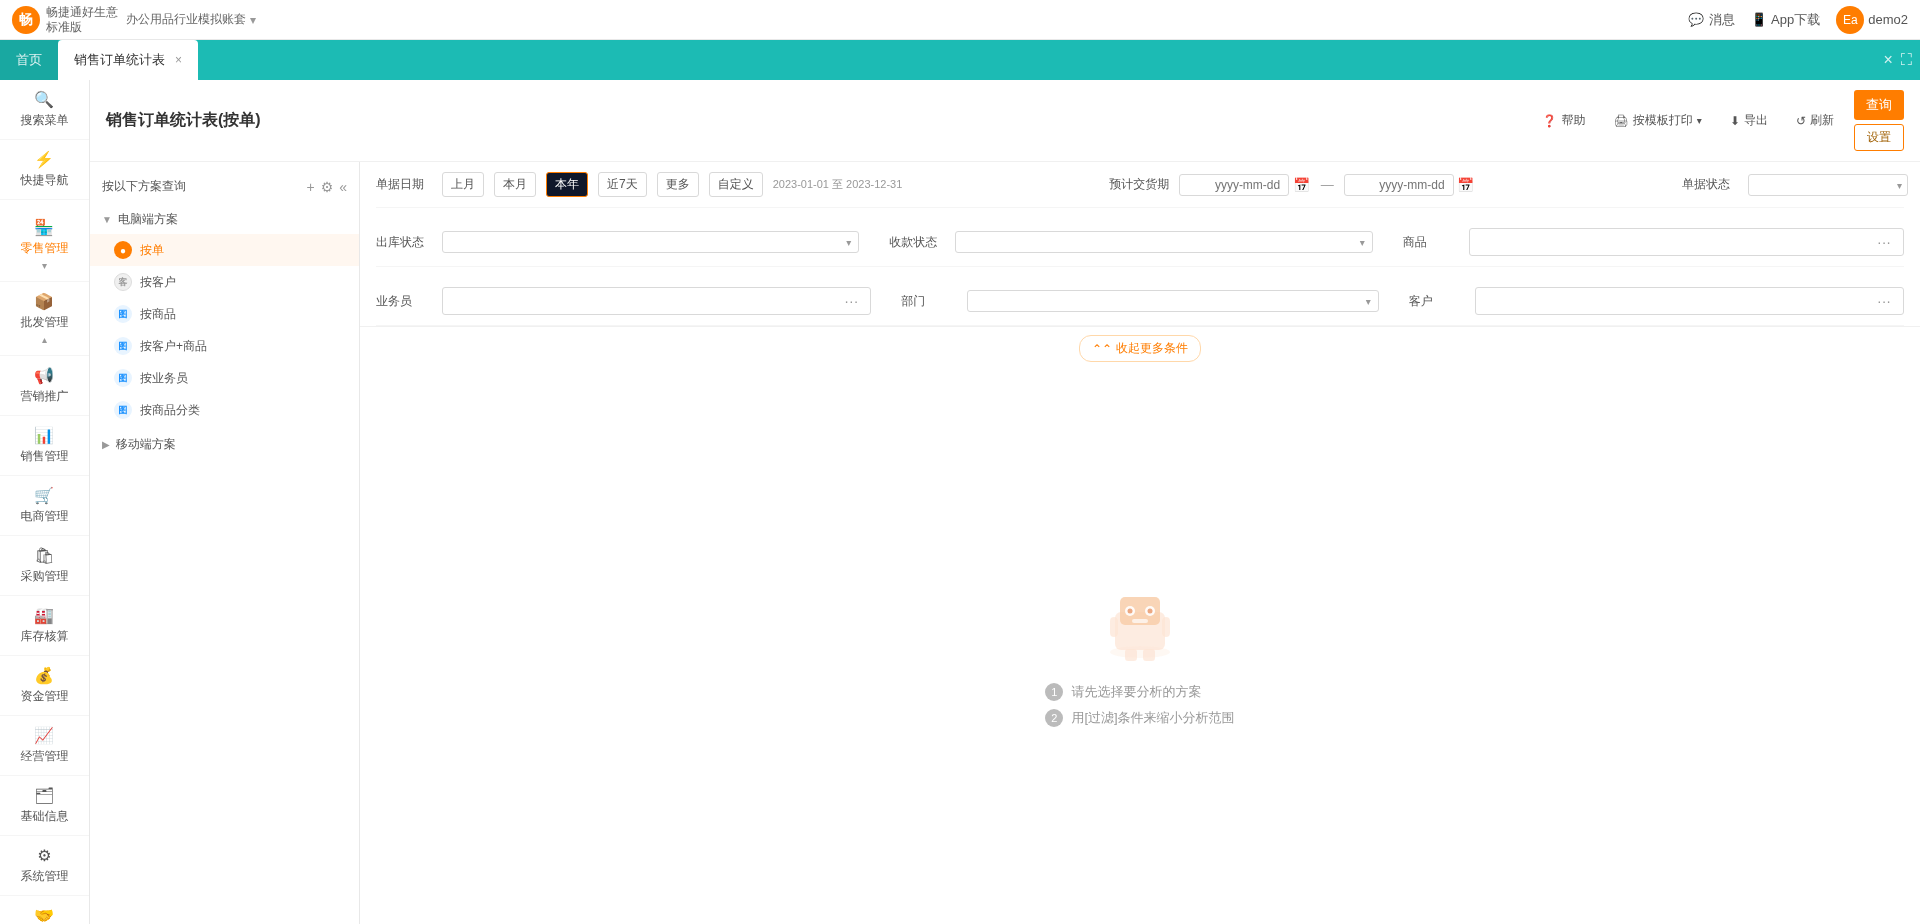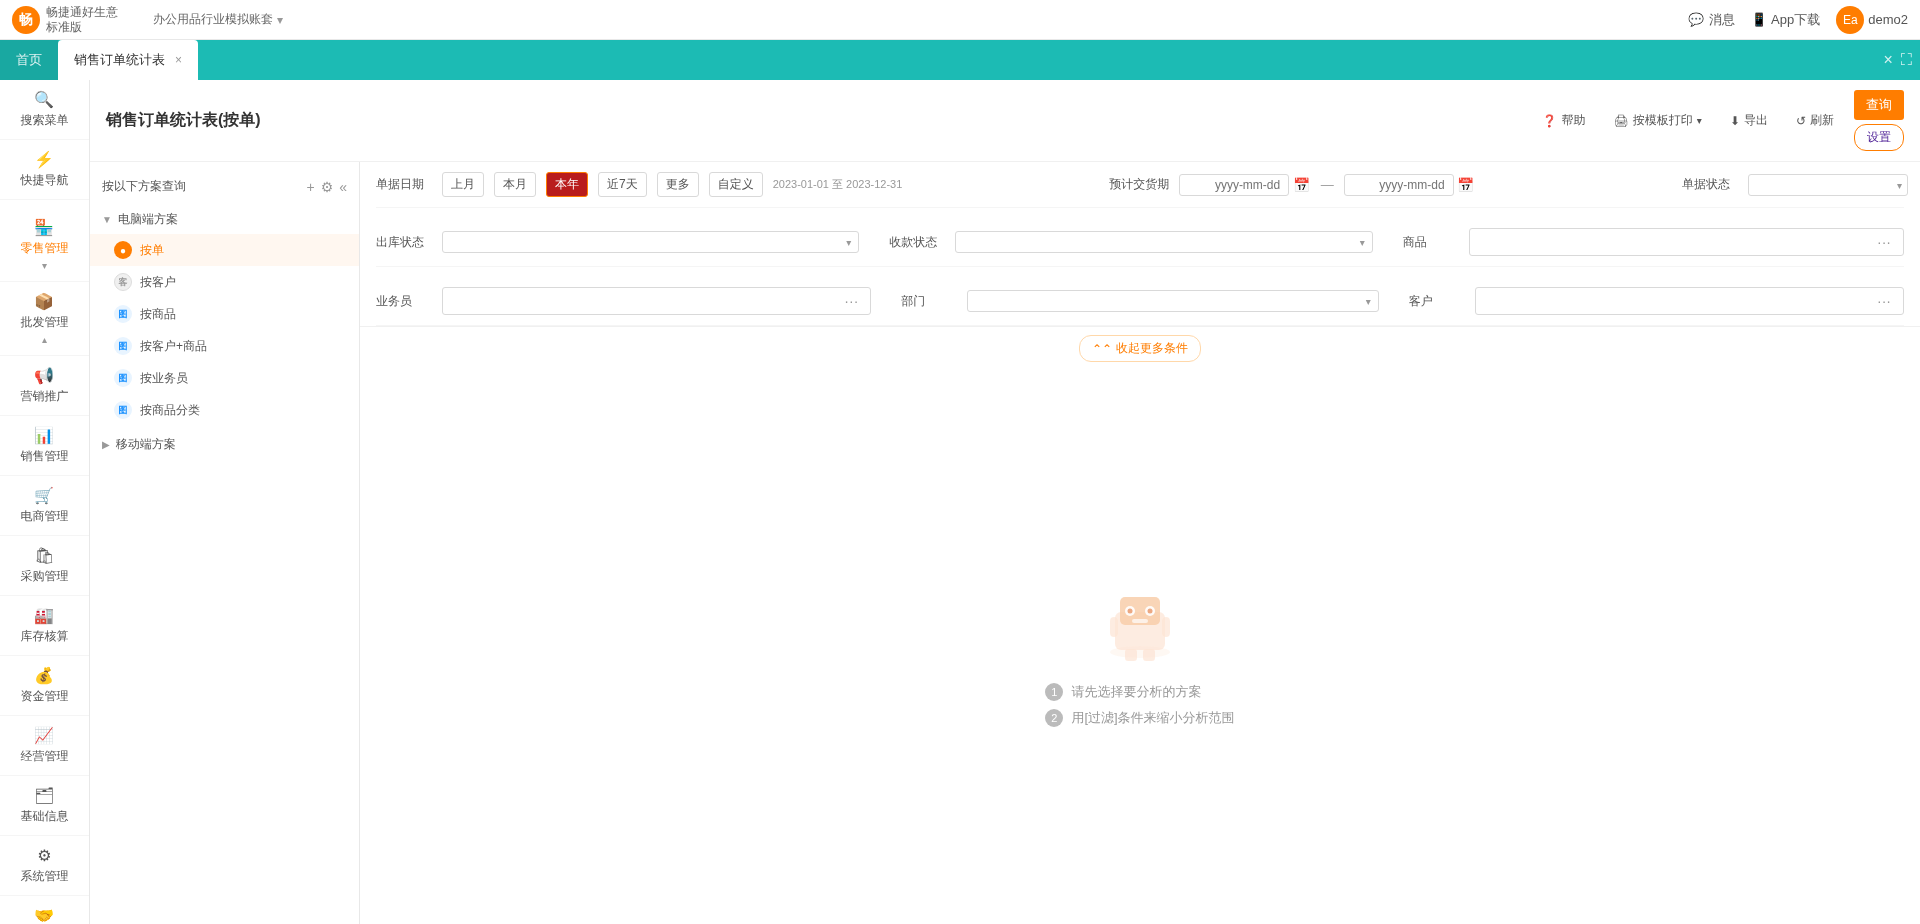--- a/index.html
+++ b/index.html
@@ -13,21 +13,21 @@
       display: flex;
       align-items: center;
       padding: 0 12px;
       justify-content: space-between;
       flex-shrink: 0;
     }
     .top-bar-left { display: flex; align-items: center; gap: 8px; }
     .logo-area { display: flex; align-items: center; gap: 6px; }
     .logo-icon { width: 28px; height: 28px; background: #ff7d00; border-radius: 50%; display: flex; align-items: center; justify-content: center; color: white; font-size: 14px; font-weight: bold; }
     .logo-text { font-size: 12px; color: #666; line-height: 1.2; }
-    .breadcrumb-area { display: flex; align-items: center; gap: 4px; font-size: 12px; color: #666; margin-left: 27px; }
+    .breadcrumb-area { display: flex; align-items: center; gap: 4px; font-size: 12px; color: #666; }
     .top-bar-right { display: flex; align-items: center; gap: 16px; font-size: 13px; color: #555; }
     .top-bar-action { display: flex; align-items: center; gap: 4px; cursor: pointer; }
     .avatar { width: 28px; height: 28px; border-radius: 50%; background: #ff7d00; display: flex; align-items: center; justify-content: center; color: white; font-size: 12px; }
 
     
     .tab-bar {
       height: 40px;
       background: #1cbbb4;
       display: flex;
       align-items: center;
@@ -137,21 +137,21 @@
     .filter-label { font-size: 12px; color: #555; white-space: nowrap; min-width: 56px; }
     .date-btn {
       padding: 3px 8px;
       border: 1px solid #d9d9d9;
       border-radius: 3px;
       background: #fff;
       font-size: 12px;
       cursor: pointer;
       color: #555;
     }
-    .date-btn.active { background: #b91c1c; color: white; border-color: #ff7d00; }
+    .date-btn.active { background: #0f172a; color: white; border-color: #ff7d00; }
     .date-input-group { display: flex; align-items: center; gap: 4px; }
     .date-input {
       border: 1px solid #d9d9d9;
       border-radius: 3px;
       padding: 3px 8px;
       font-size: 12px;
       color: #bbb;
       width: 110px;
       background: #fff;
       text-align: right;
@@ -220,23 +220,23 @@
       background: #ff7d00;
       color: white;
       border: none;
       border-radius: 3px;
       padding: 6px 4px;
       font-size: 13px;
       cursor: pointer;
     }
     .btn-secondary {
       background: #fff;
-      color: #4c1d95;
+      color: #a16207;
       border: 1px solid #ff7d00;
-      border-radius: 12px;
+      border-radius: 3px;
       padding: 4px 12px;
       font-size: 12px;
       cursor: pointer;
     }
 
     
     .collapse-area {
       display: flex;
       justify-content: center;
       padding: 8px;

